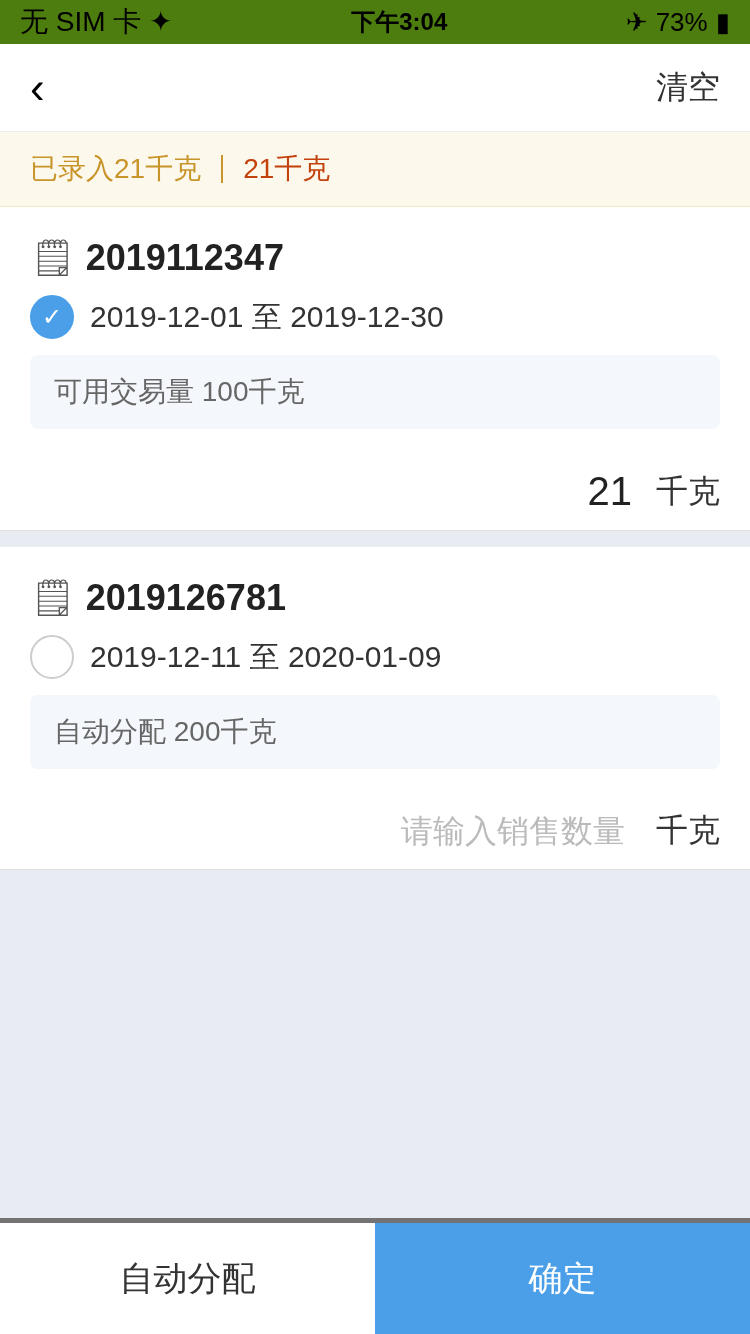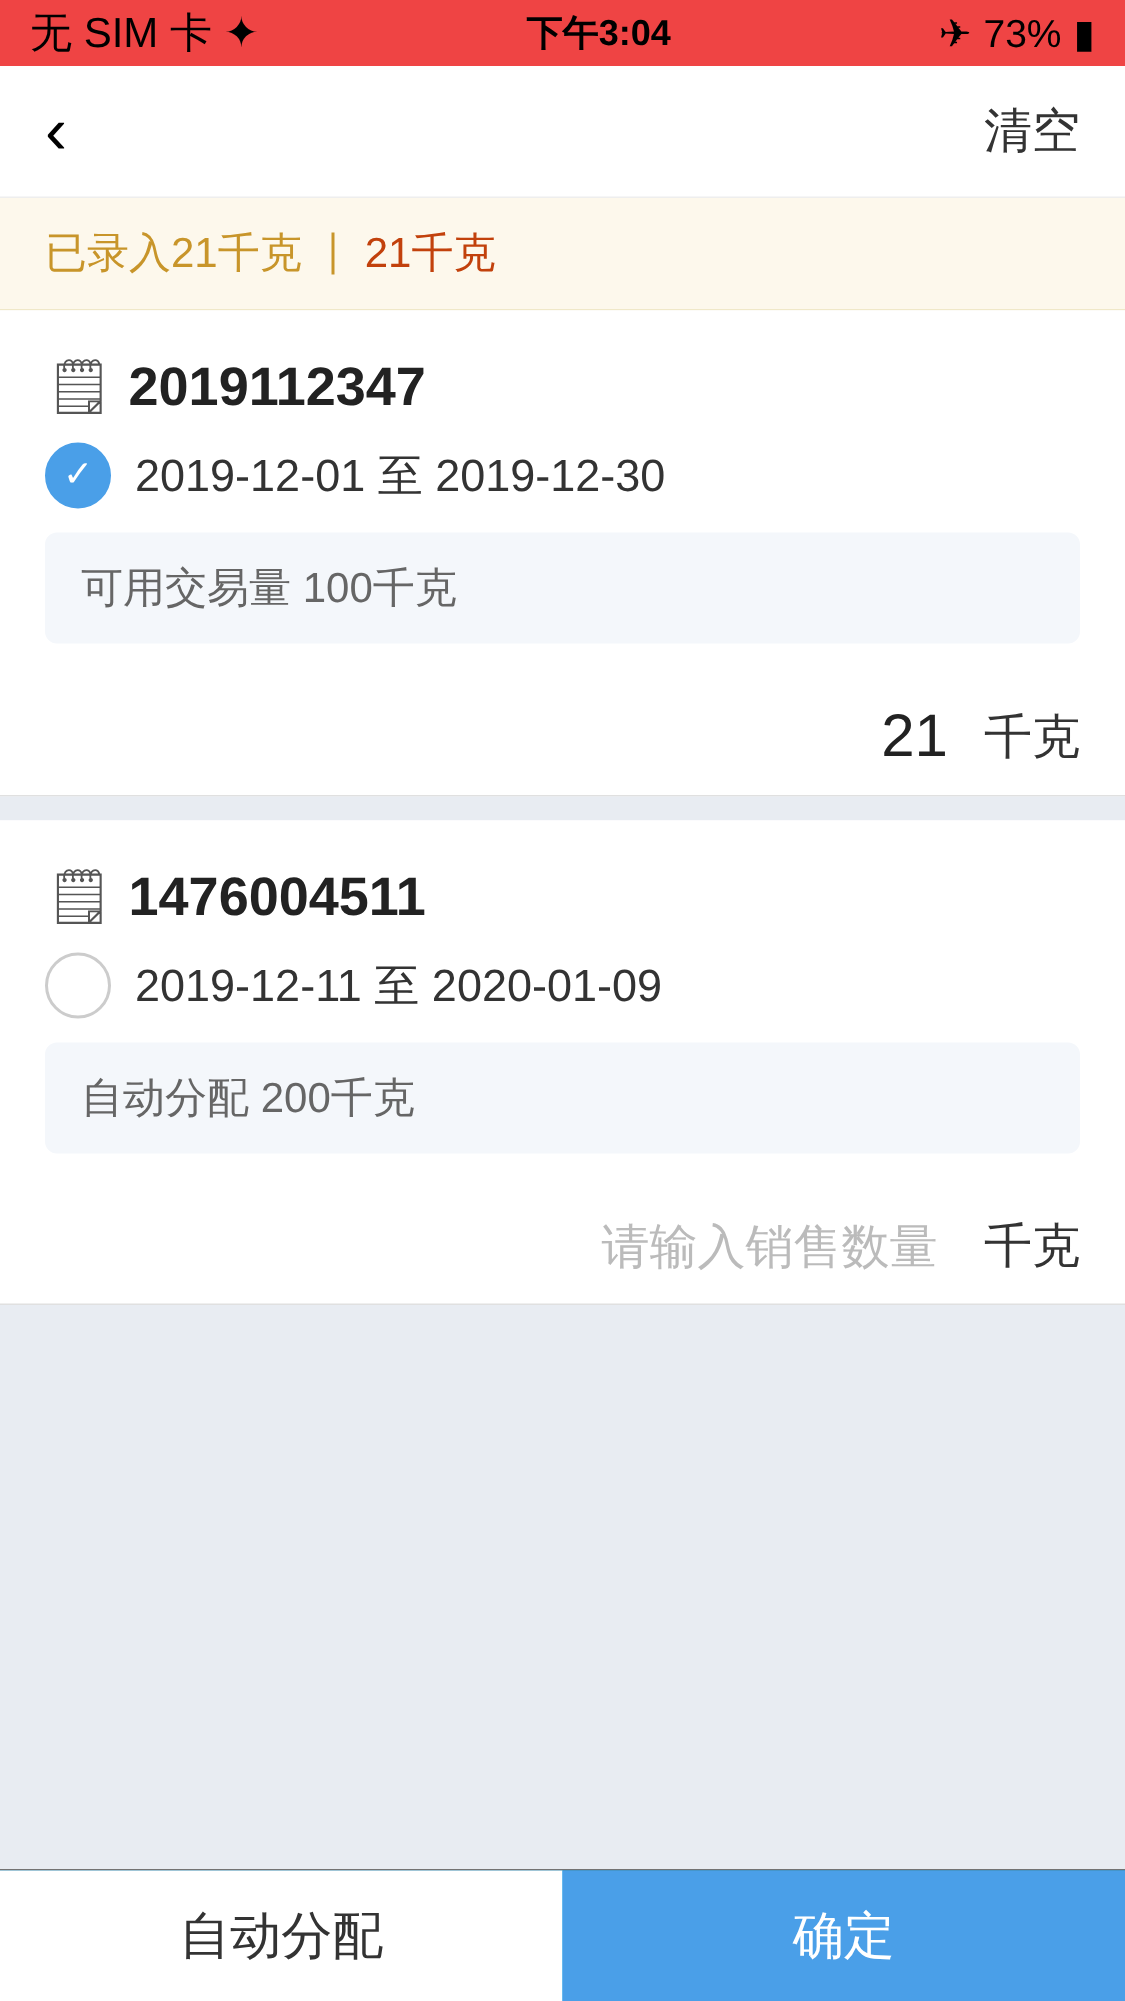--- a/index.html
+++ b/index.html
@@ -9,21 +9,21 @@
       min-height: 1334px;
       font-family: -apple-system, "PingFang SC", "Helvetica Neue", Arial, sans-serif;
       background: #f0f2f7;
       font-size: 32px;
       color: #333;
     }
 
     
     .status-bar {
       height: 44px;
-      background: #ef4444;
+      background: #4d7c0f;
       display: flex;
       align-items: center;
       justify-content: space-between;
       padding: 0 20px;
       font-size: 28px;
       color: #000;
     }
     .status-bar-left { display: flex; align-items: center; gap: 10px; }
     .status-bar-center { font-size: 24px; font-weight: 600; }
     .status-bar-right { display: flex; align-items: center; gap: 8px; font-size: 26px; }
@@ -201,24 +201,24 @@
       background: #e8ecf2;
       flex: 1;
     }
 
     
     .footer {
       position: fixed;
       bottom: 0;
       left: 0;
       width: 750px;
-      height: 88px;
-      display: flex;
-      background: #0ea5e9;
-      border-top: 1px solid #737373;
+      height: 116px;
+      display: flex;
+      background: #a3a3a3;
+      border-top: 5px solid #737373;
     }
     .footer-btn-auto {
       flex: 1;
       display: flex;
       align-items: center;
       justify-content: center;
       font-size: 34px;
       color: #333;
       background: #fff;
       cursor: pointer;
@@ -285,21 +285,21 @@
       <span class="qty-unit">千克</span>
     </div>
   </div>
 
   <div class="card-separator"></div>
 
   <div class="batch-card">
     <div class="batch-item">
       <div class="batch-header">
         <span class="batch-icon">🗒</span>
-        <span class="batch-id">1476004511</span>
+        <span class="batch-id">2019126781</span>
       </div>
       <div class="batch-date-row">
         <div class="radio-circle">
         </div>
         <span class="batch-date">2019-12-11 至 2020-01-09</span>
       </div>
       <div class="available-qty-box">自动分配 200千克</div>
     </div>
     <div class="input-row">
       <input class="qty-input" type="number" placeholder="请输入销售数量" style="">

